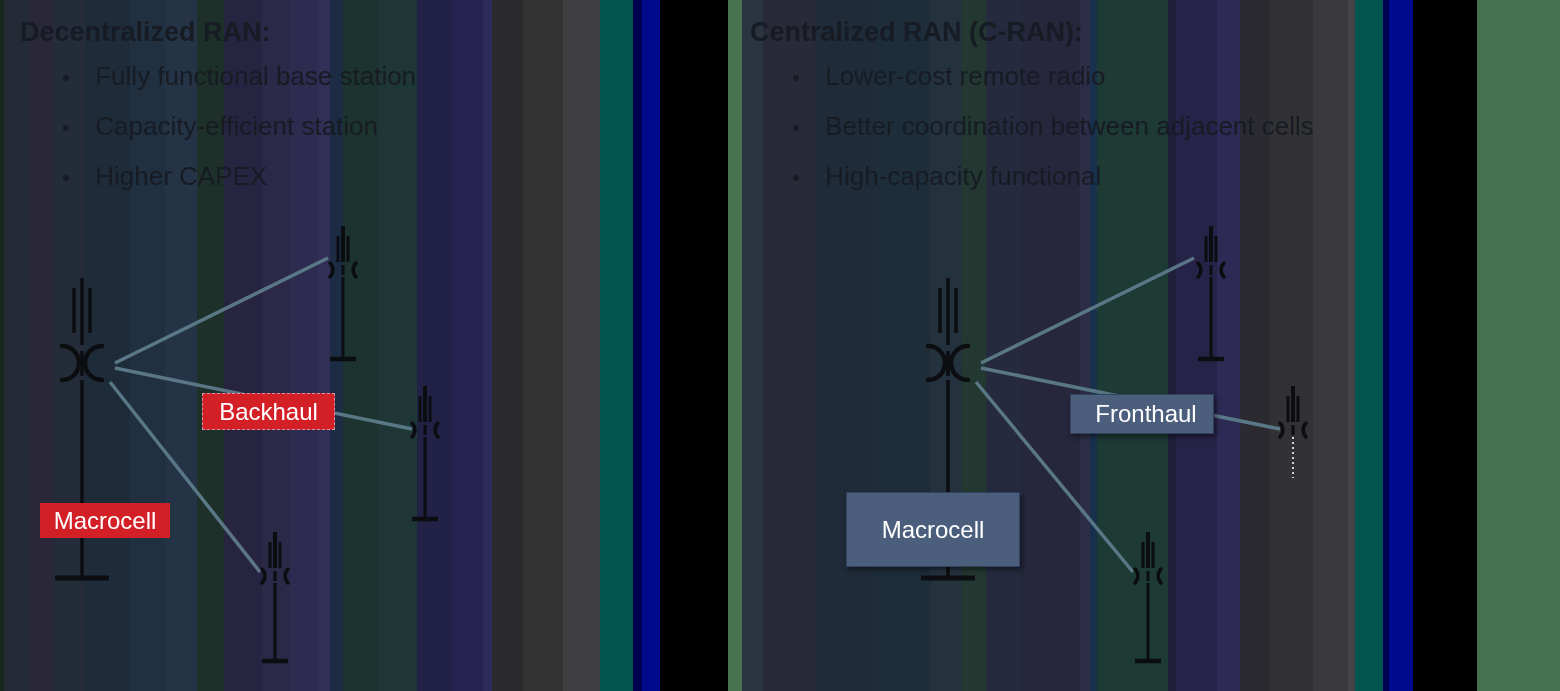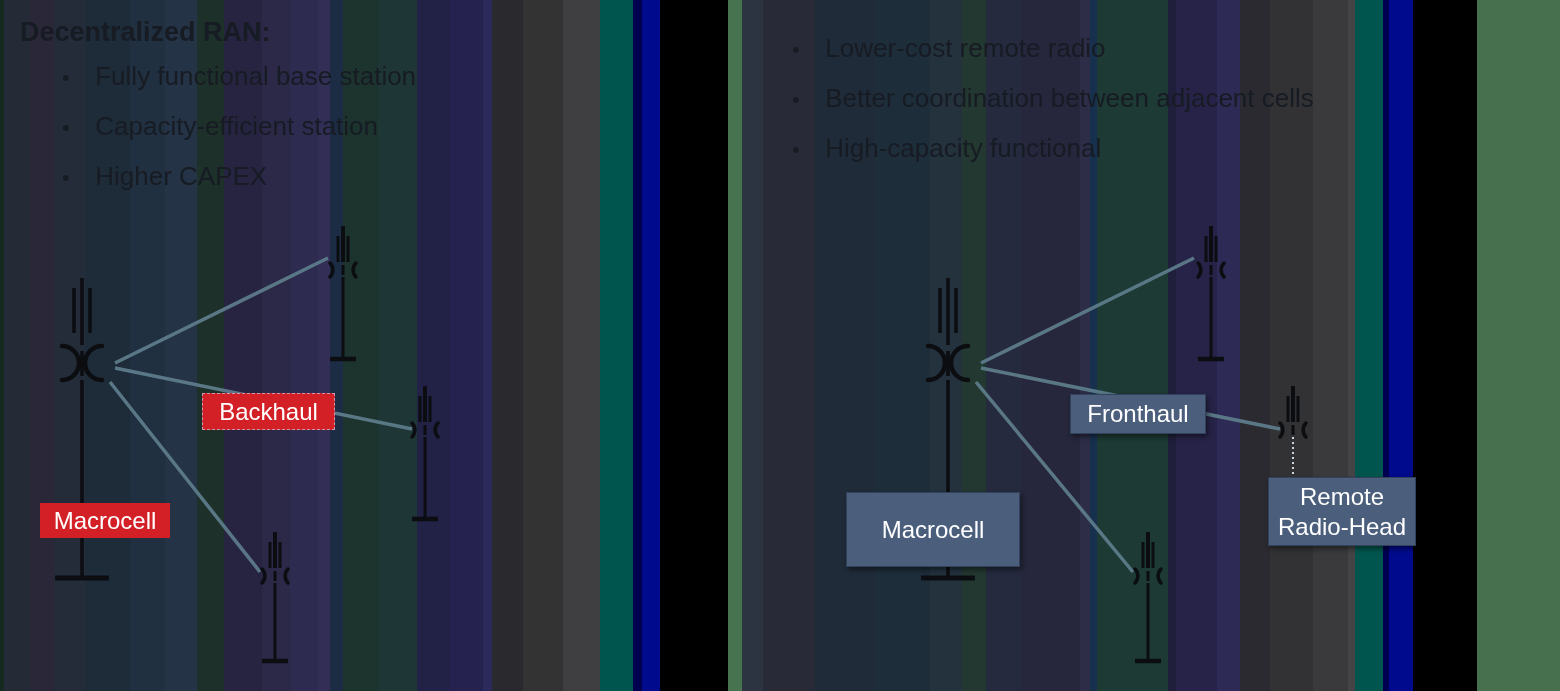--- a/index.html
+++ b/index.html
@@ -27,21 +27,21 @@
     background:var(--slate-label,#4b5f7d);
     border:1px solid var(--slate-border,#32415c);
     box-shadow:2px 3px 5px rgba(0,0,0,.45);
   }
   .dashed{outline:1px dashed rgba(200,215,240,.65);outline-offset:-1px;}
   .two-line{flex-direction:column;}
   #macrocell-label{left:40px;top:503px;width:130px;height:35px;}
   #backhaul-label{left:202px;top:393px;width:133px;height:37px;}
   #small-cell-label{left:398px;top:477px;width:134px;height:38px;}
   #bbu-label{left:846px;top:492px;width:172px;height:73px;}
-  #fronthaul-label{left:1070px;top:394px;width:134px;height:38px;}
+  #fronthaul-label{left:1070px;top:394px;width:134px;height:38px;padding-left:8px;}
   #rrh-label{left:1268px;top:477px;width:146px;height:67px;}
 </style>
 </head>
 <body>
 
 <div id="stage">
 
   <div class="backdrop" style="background: linear-gradient(to right, rgb(21, 41, 30) 0px, rgb(21, 41, 30) 4px, rgb(36, 43, 54) 4px, rgb(36, 43, 54) 30px, rgb(42, 40, 56) 30px, rgb(42, 40, 56) 54px, rgb(35, 44, 56) 54px, rgb(35, 44, 56) 85px, rgb(30, 43, 56) 85px, rgb(30, 43, 56) 130px, rgb(32, 48, 64) 130px, rgb(32, 48, 64) 165px, rgb(36, 51, 70) 165px, rgb(36, 51, 70) 197px, rgb(29, 48, 41) 197px, rgb(29, 48, 41) 224px, rgb(39, 36, 66) 224px, rgb(39, 36, 66) 262px, rgb(43, 40, 72) 262px, rgb(43, 40, 72) 290px, rgb(45, 43, 80) 290px, rgb(45, 43, 80) 318px, rgb(50, 46, 86) 318px, rgb(50, 46, 86) 330px, rgb(28, 44, 68) 330px, rgb(28, 44, 68) 343px, rgb(28, 51, 46) 343px, rgb(28, 51, 46) 378px, rgb(30, 55, 54) 378px, rgb(30, 55, 54) 417px, rgb(34, 33, 70) 417px, rgb(34, 33, 70) 450px, rgb(37, 34, 80) 450px, rgb(37, 34, 80) 483px, rgb(43, 42, 90) 483px, rgb(43, 42, 90) 492px, rgb(42, 42, 46) 492px, rgb(42, 42, 46) 523px, rgb(51, 51, 51) 523px, rgb(51, 51, 51) 563px, rgb(63, 63, 65) 563px, rgb(63, 63, 65) 600px, rgb(0, 86, 78) 600px, rgb(0, 86, 78) 633px, rgb(0, 0, 80) 633px, rgb(0, 0, 80) 642px, rgb(0, 10, 140) 642px, rgb(0, 10, 140) 660px, rgb(0, 0, 0) 660px, rgb(0, 0, 0) 728px, rgb(71, 116, 79) 728px, rgb(71, 116, 79) 742px, rgb(43, 52, 64) 742px, rgb(43, 52, 64) 763px, rgb(41, 42, 56) 763px, rgb(41, 42, 56) 815px, rgb(31, 43, 56) 815px, rgb(31, 43, 56) 875px, rgb(30, 45, 58) 875px, rgb(30, 45, 58) 930px, rgb(36, 50, 62) 930px, rgb(36, 50, 62) 962px, rgb(35, 56, 48) 962px, rgb(35, 56, 48) 986px, rgb(37, 42, 62) 986px, rgb(37, 42, 62) 1022px, rgb(38, 38, 60) 1022px, rgb(38, 38, 60) 1080px, rgb(45, 45, 72) 1080px, rgb(45, 45, 72) 1090px, rgb(23, 48, 78) 1090px, rgb(23, 48, 78) 1097px, rgb(29, 58, 52) 1097px, rgb(29, 58, 52) 1168px, rgb(31, 31, 60) 1168px, rgb(31, 31, 60) 1176px, rgb(39, 35, 72) 1176px, rgb(39, 35, 72) 1217px, rgb(45, 42, 86) 1217px, rgb(45, 42, 86) 1240px, rgb(42, 42, 48) 1240px, rgb(42, 42, 48) 1270px, rgb(50, 50, 52) 1270px, rgb(50, 50, 52) 1313px, rgb(58, 58, 60) 1313px, rgb(58, 58, 60) 1348px, rgb(68, 68, 70) 1348px, rgb(68, 68, 70) 1355px, rgb(0, 86, 78) 1355px, rgb(0, 86, 78) 1383px, rgb(0, 0, 80) 1383px, rgb(0, 0, 80) 1389px, rgb(0, 10, 140) 1389px, rgb(0, 10, 140) 1413px, rgb(0, 0, 0) 1413px, rgb(0, 0, 0) 1477px, rgb(71, 112, 79) 1477px, rgb(71, 112, 79) 1560px);"></div>
 
   <svg class="diagram-layer" width="1560" height="691" viewBox="0 0 1560 691">
@@ -152,20 +152,21 @@
       <span class="bullet-marker">•</span>
       <span>Capacity-efficient station</span>
     </div>
     <div class="bullet-row">
       <span class="bullet-marker">•</span>
       <span>Higher CAPEX</span>
     </div>
   </div>
 
   <div class="panel-text" id="right-text">
+    <div class="panel-title">Centralized RAN (C-RAN):</div>
     <div class="bullet-row">
       <span class="bullet-marker">•</span>
       <span>Lower-cost remote radio</span>
     </div>
     <div class="bullet-row">
       <span class="bullet-marker">•</span>
       <span>Better coordination between adjacent cells</span>
     </div>
     <div class="bullet-row">
       <span class="bullet-marker">•</span>
@@ -173,18 +174,14 @@
     </div>
   </div>
 
   <div class="tag red" id="macrocell-label">Macrocell</div>
   <div class="tag red dashed" id="backhaul-label">Backhaul</div>
 
   <div class="tag slate two-line" id="bbu-label">
     <span>Macrocell</span>
   </div>
   <div class="tag slate" id="fronthaul-label">Fronthaul</div>
-  <div class="tag slate two-line" id="rrh-label">
-    <span>Remote</span>
-    <span>Radio-Head</span>
-  </div>
 
 </div>
 
 </body></html>

